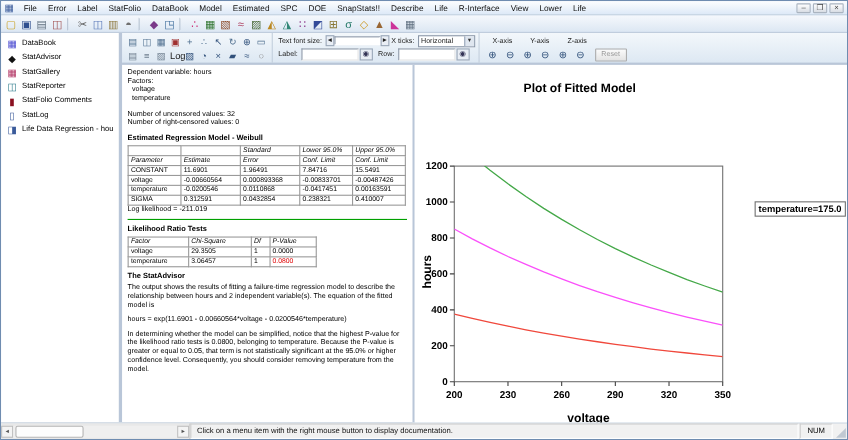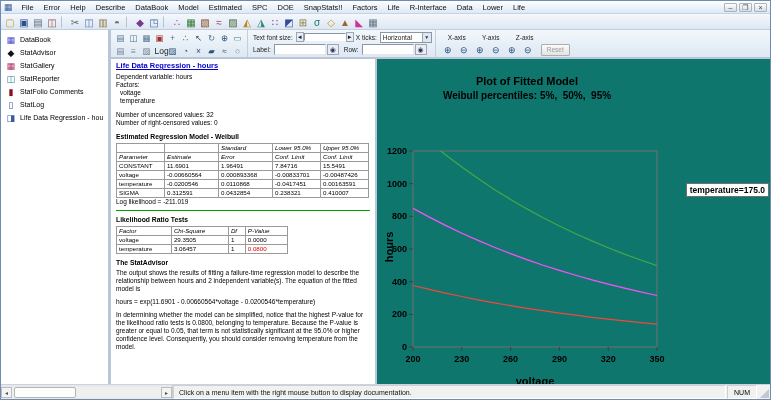--- a/index.html
+++ b/index.html
@@ -65,21 +65,21 @@
   .model-tbl { width:252px; }
   .model-tbl td:nth-child(1){width:48px;} .model-tbl td:nth-child(2){width:54px;}
   .model-tbl td:nth-child(3){width:54px;} .model-tbl td:nth-child(4){width:48px;} .model-tbl td:nth-child(5){width:48px;}
   .lr-tbl { width:172px; }
   .lr-tbl td:nth-child(1){width:52px;} .lr-tbl td:nth-child(2){width:54px;}
   .lr-tbl td:nth-child(3){width:16px;} .lr-tbl td:nth-child(4){width:40px;}
   .red { color:#e00000; }
   .green-rule { height:0; border-top:1px solid #00a000; margin:4px 0 2px; }
   .para { margin-bottom:5px; }
 
-  .chart-pane { flex:1; background:#0f766e; position:relative; overflow:hidden; }
+  .chart-pane { flex:1; background:#ffffff; position:relative; overflow:hidden; }
   .chart-title { position:absolute; top:16px; left:0; width:300px; text-align:center; font-weight:bold; font-size:11px; }
   .chart-sub { position:absolute; top:31px; left:0; width:300px; text-align:center; font-weight:bold; font-size:10px; white-space:pre; }
   #chart-svg { position:absolute; left:0; top:28px; }
   .tick { font:bold 9px "Liberation Sans",sans-serif; fill:#000; }
   .xlabel { position:absolute; left:36px; top:316px; width:244px; text-align:center; font-weight:bold; font-size:11px; }
   .ylabel { position:absolute; left:-18px; top:182px; width:60px; text-align:center; font-weight:bold; font-size:11px; transform:rotate(-90deg); }
   .annot { position:absolute; right:1px; top:124px; background:#fff; border:1px solid #707070; padding:1px 3px; font-weight:bold; font-size:8.5px; white-space:nowrap; }
 
   
   .statusbar { height:15px; background:#f1f1f1; border-top:1px solid #c9d4e0; display:flex; align-items:stretch; font-size:7px; }
@@ -96,32 +96,32 @@
 <body>
 
 <div class="window">
 
   <div class="menubar">
     <span class="app-icon">▦</span>
     <span style="display:flex">
 
     <span class="menu-item">File</span>
         <span class="menu-item">Error</span>
-        <span class="menu-item">Help</span>
-        <span class="menu-item">Describe</span>
+        <span class="menu-item">Label</span>
+        <span class="menu-item">StatFolio</span>
         <span class="menu-item">DataBook</span>
         <span class="menu-item">Model</span>
         <span class="menu-item">Estimated</span>
         <span class="menu-item">SPC</span>
         <span class="menu-item">DOE</span>
         <span class="menu-item">SnapStats!!</span>
-        <span class="menu-item">Factors</span>
+        <span class="menu-item">Describe</span>
         <span class="menu-item">Life</span>
         <span class="menu-item">R-Interface</span>
-        <span class="menu-item">Data</span>
+        <span class="menu-item">View</span>
         <span class="menu-item">Lower</span>
         <span class="menu-item">Life</span>
       </span>
     <span class="win-buttons">
 
     <span class="win-btn">–</span>
         <span class="win-btn">❐</span>
         <span class="win-btn">×</span>
       </span>
   </div>
@@ -266,21 +266,20 @@
             <span class="zoom-btn">⊕</span>
               <span class="zoom-btn">⊖</span>
             <button class="reset-btn">Reset</button>
           </div>
         </div>
       </div>
 
       <div class="panes">
 
         <div class="text-pane">
-          <div class="report-title">Life Data Regression - hours</div>
           <div>Dependent variable: hours</div>
           <div>Factors:</div>
           <div style="padding-left:4px">voltage</div>
           <div style="padding-left:4px" class="blk">temperature</div>
           <div>Number of uncensored values: 32</div>
           <div class="blk">Number of right-censored values: 0</div>
 
           <div class="sec-title">Estimated Regression Model - Weibull</div>
           <table class="model-tbl">
             <tbody>
@@ -356,21 +355,20 @@
             </table>
 
           <div class="sec-title">The StatAdvisor</div>
           <div class="para">The output shows the results of fitting a failure-time regression model to describe the relationship between hours and 2 independent variable(s).  The equation of the fitted model is</div>
           <div class="para">hours = exp(11.6901 - 0.00660564*voltage - 0.0200546*temperature)</div>
           <div class="para">In determining whether the model can be simplified, notice that the highest P-value for the likelihood ratio tests is 0.0800, belonging to temperature.  Because the P-value is greater or equal to 0.05, that term is not statistically significant at the 95.0% or higher confidence level.  Consequently, you should consider removing temperature from the model.</div>
         </div>
 
         <div class="chart-pane">
           <div class="chart-title">Plot of Fitted Model</div>
-          <div class="chart-sub">Weibull percentiles: 5%,  50%,  95%</div>
           <svg id="chart-svg" width="392" height="312">
               <defs>
                 <clipPath id="plotclip">
                   <rect x="36" y="64" width="244" height="196"></rect>
                 </clipPath>
               </defs>
               <rect x="36" y="64" width="244" height="196" fill="none" stroke="#707070" stroke-width="1"></rect>
               <line x1="36" y1="260" x2="36" y2="264" stroke="#404040"></line>
               <text x="36" y="275" text-anchor="middle" class="tick">200</text>
               <line x1="84.80000000000001" y1="260" x2="84.80000000000001" y2="264" stroke="#404040"></line>

